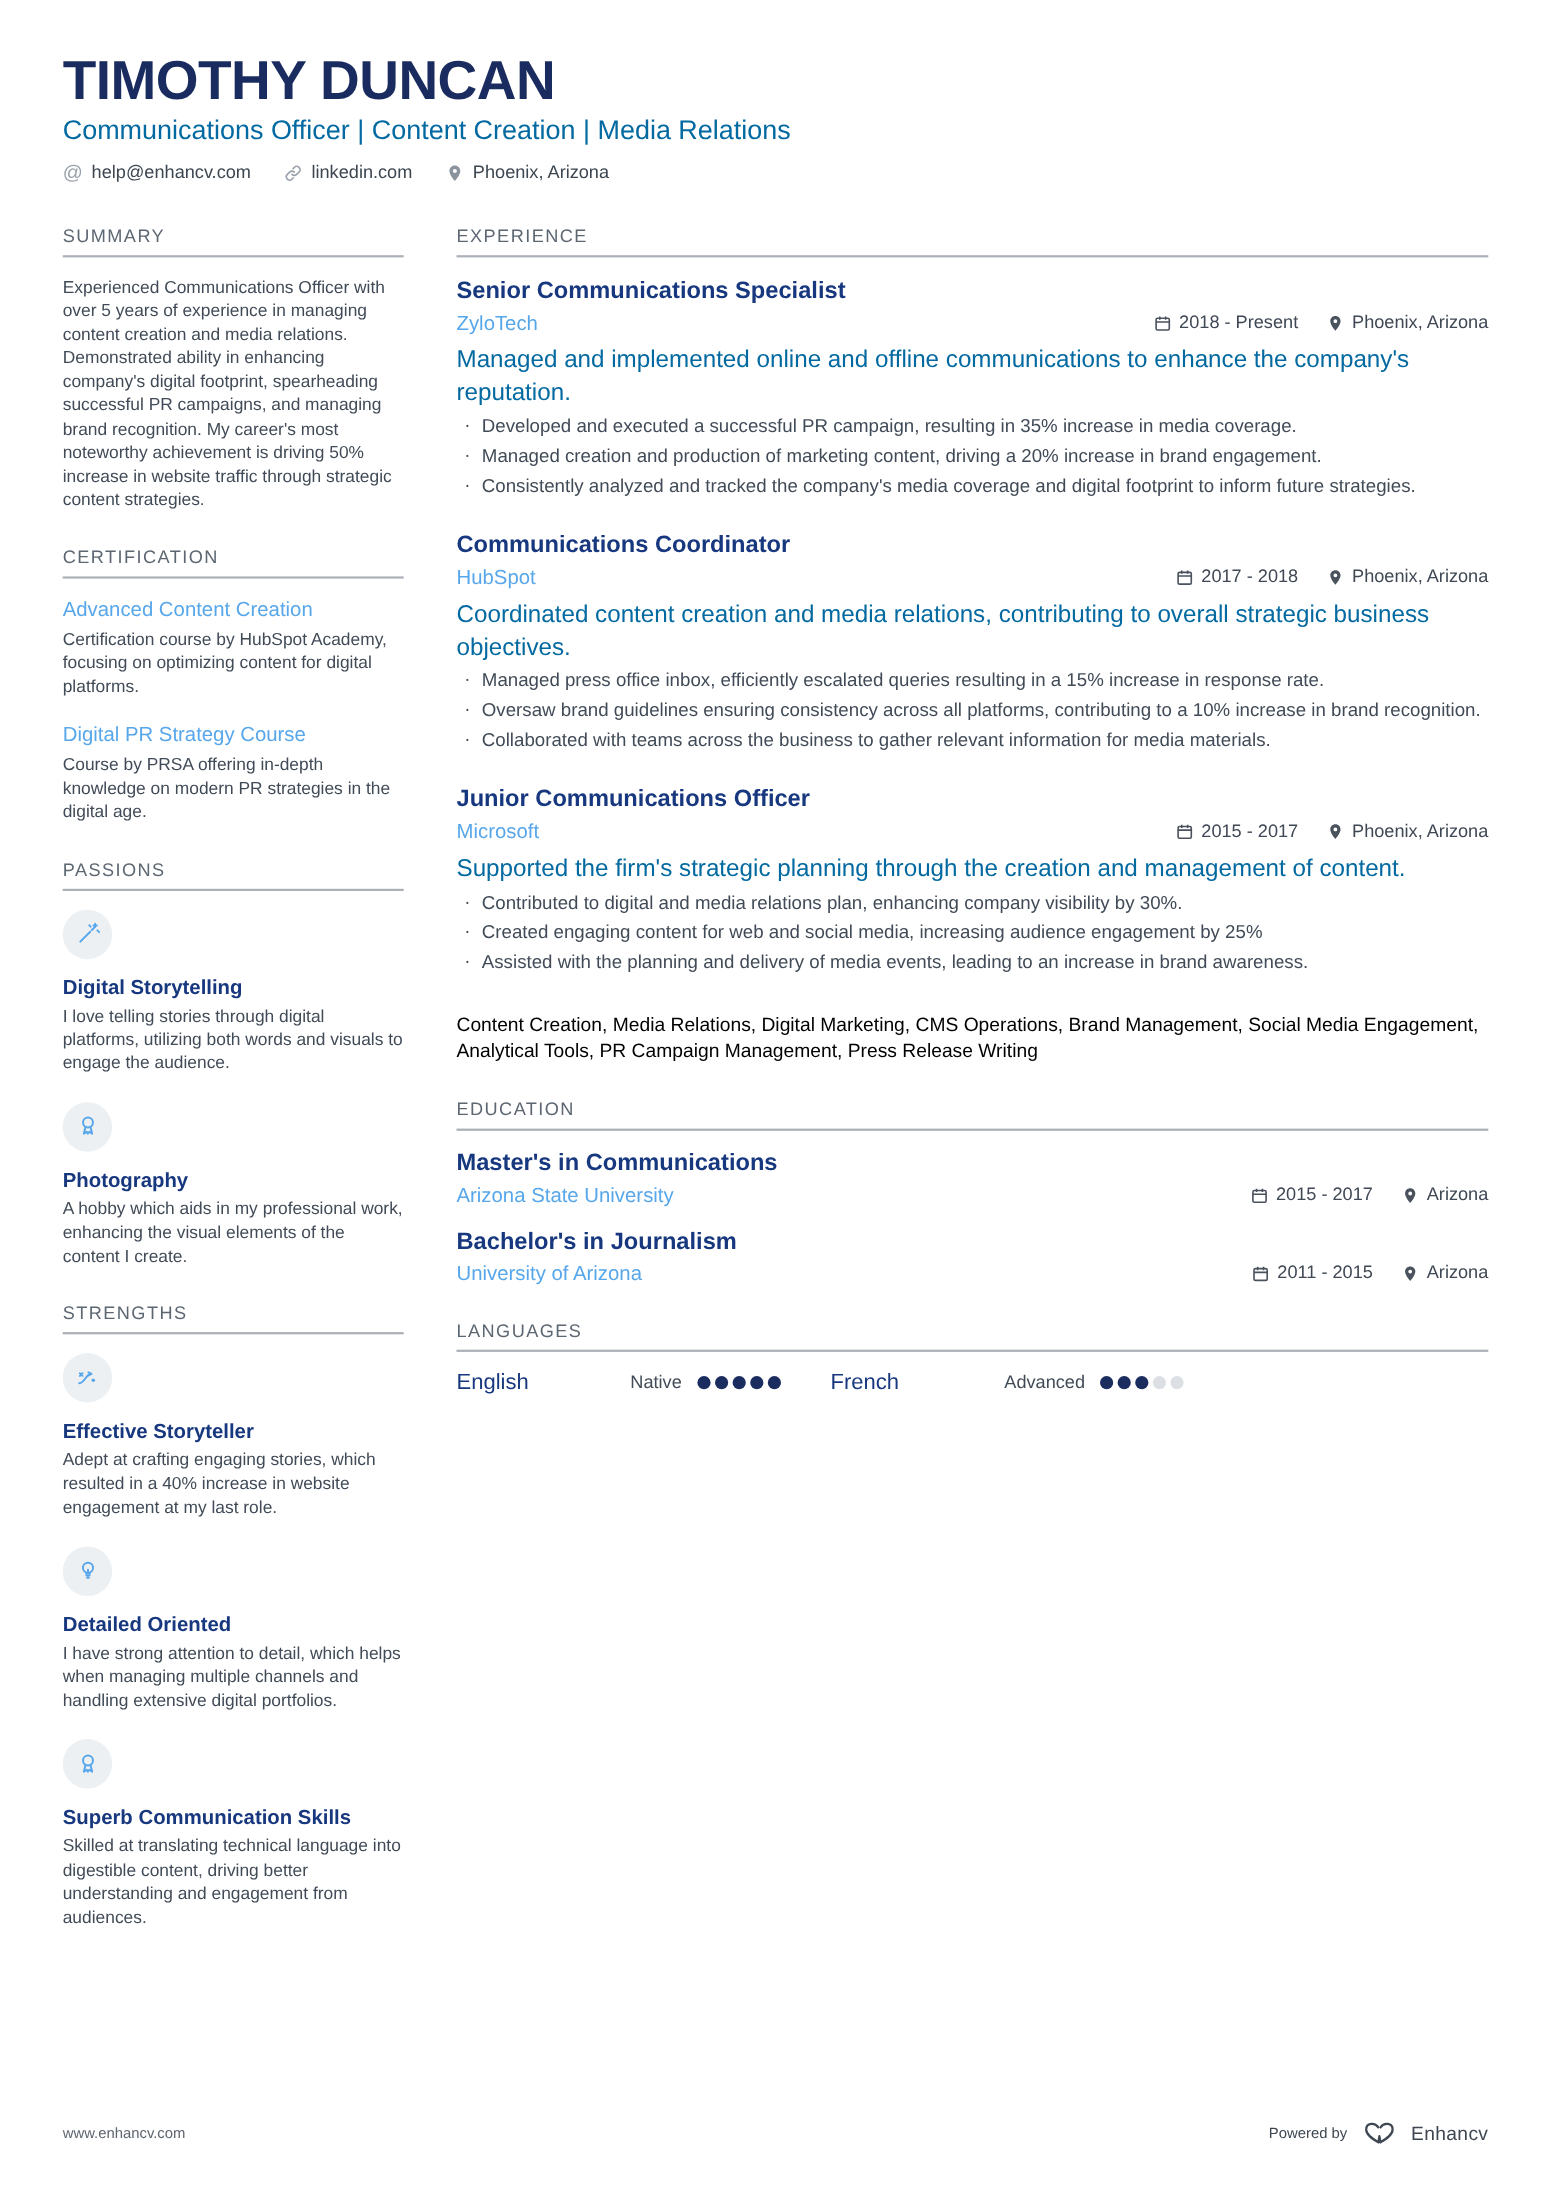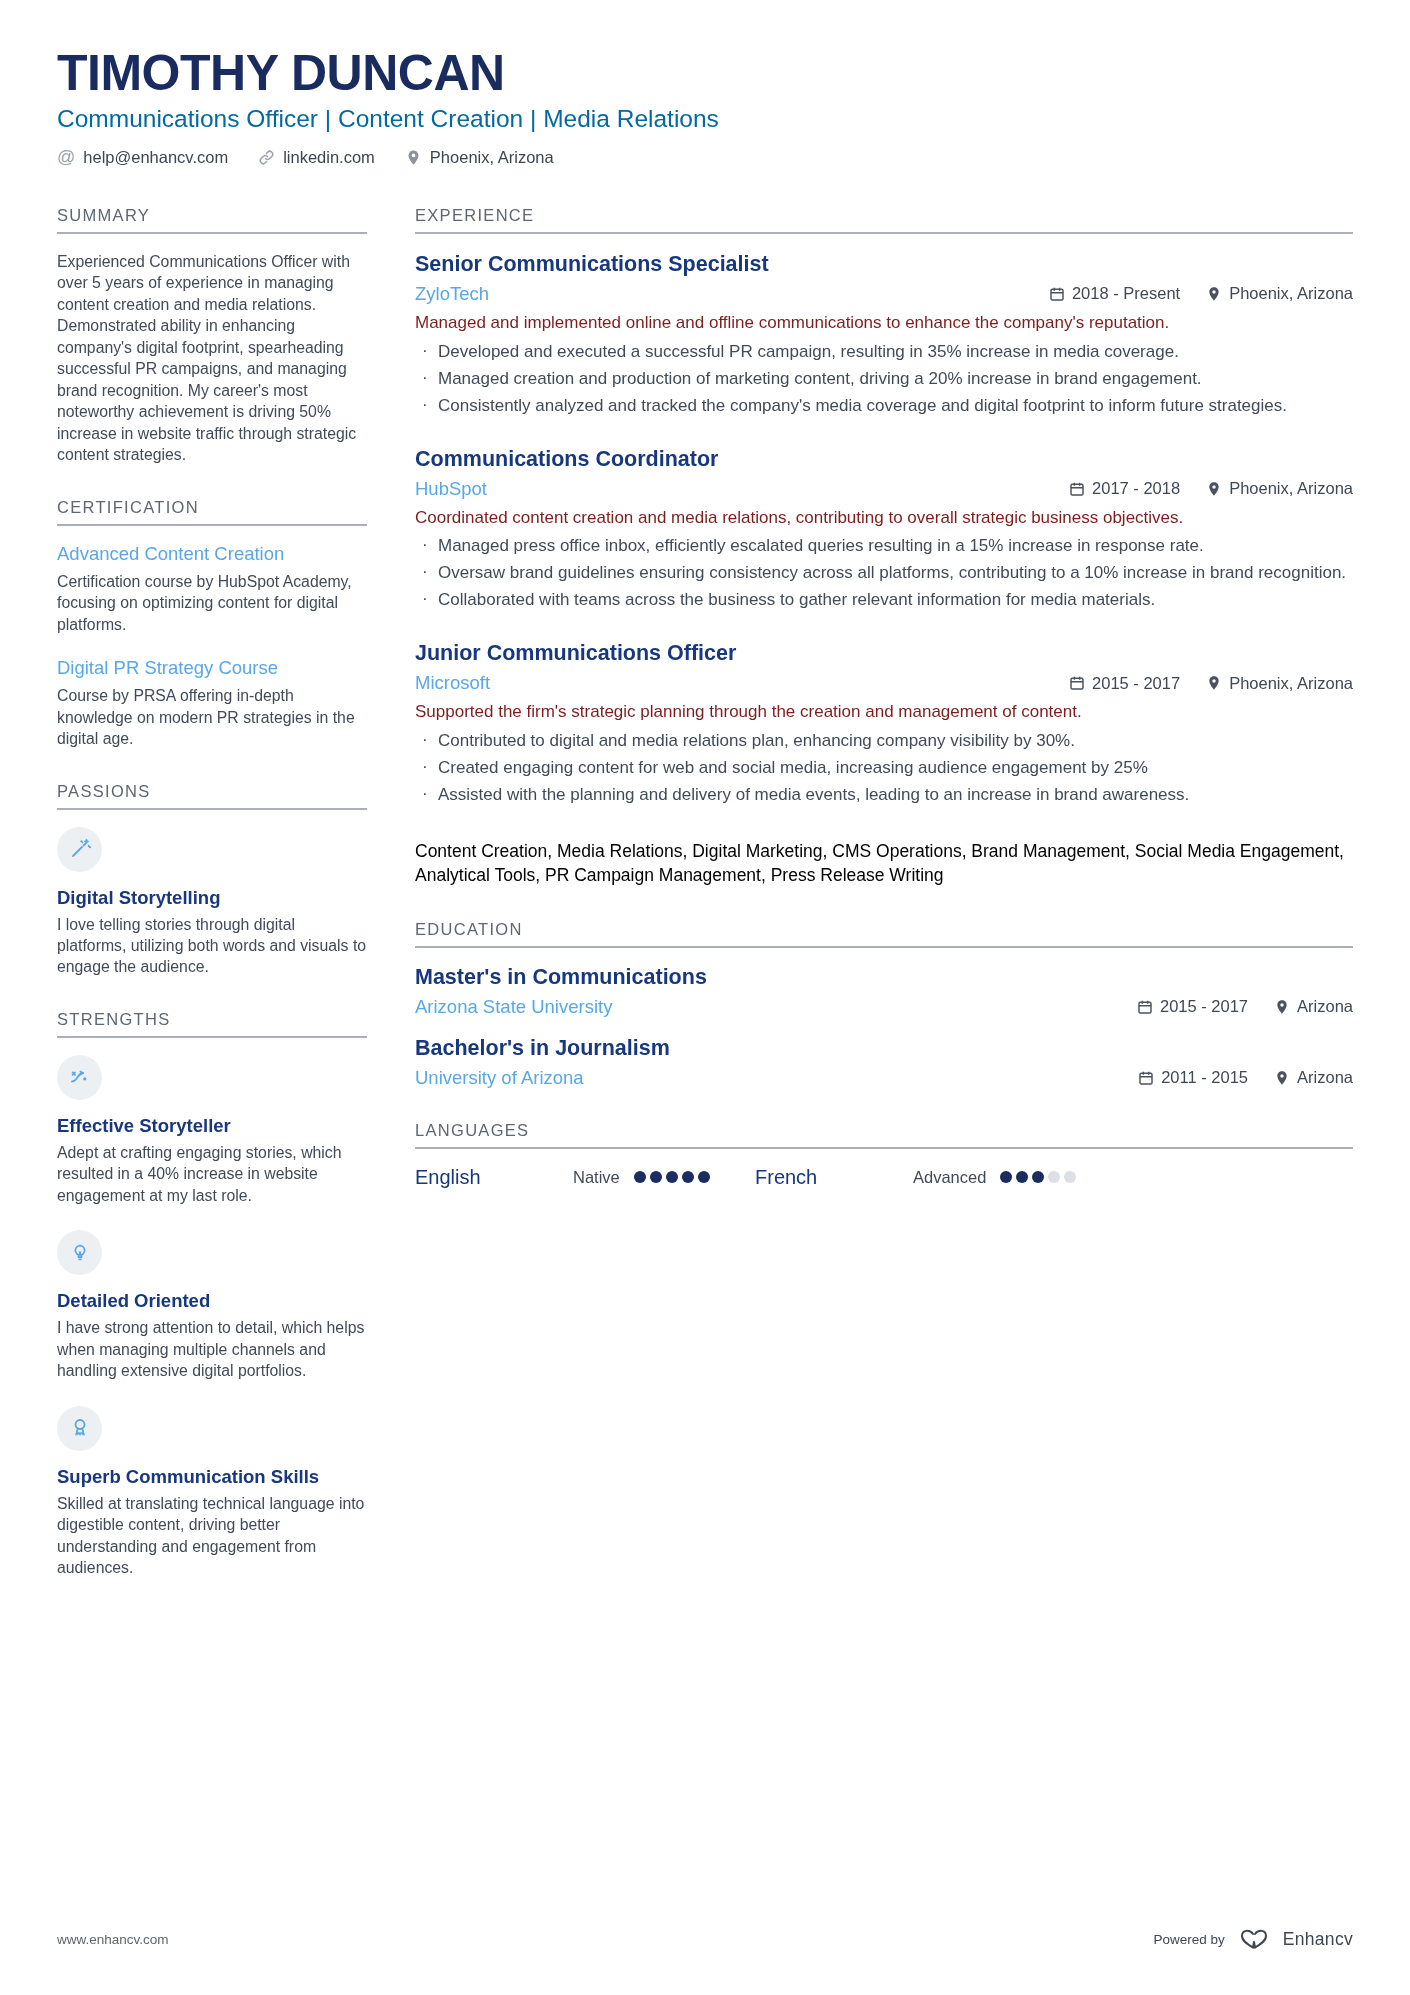--- a/index.html
+++ b/index.html
@@ -40,21 +40,21 @@
   .ptitle { font-size:18.5px; color:#17377e; font-weight:600; margin-bottom:5px; }
   .pdesc { font-size:15.8px; color:#414b57; line-height:1.36; }
   
   .job { margin-bottom:28px; }
   .job-title { font-size:21.5px; color:#17377e; font-weight:600; line-height:1.25; }
   .job-row { display:flex; justify-content:space-between; align-items:center; margin-top:5px; margin-bottom:7px;gap:36px; }
   .company { font-size:18.5px; color:#57a7ea; font-weight:400; }
   .meta { display:flex; align-items:center; gap:26px; }
   .meta-item { display:flex; align-items:center; gap:7px; font-size:16.5px; color:#3f4854; }
   .mi { width:16px; height:16px; display:block; }
-  .job-summary { font-size:17px; color:#7f1d1d; line-height:1.35; margin-bottom:6px; }
+  .job-summary { font-size:22px; color:#0369a1; line-height:1.35; margin-bottom:6px; }
   .bullets { list-style:none; }
   .bullets li {
     position:relative; padding-left:23px; font-size:17px; color:#414b57;
     line-height:1.35; margin-bottom:4px;
   }
   .bullets li::before { content:"·"; position:absolute; left:7px; top:-1px; color:#414b57; }
   
   .skills-text { font-size:17.5px; color:#000000; line-height:1.4; }
   
   .edu-item { margin-bottom:18px; }
@@ -140,20 +140,32 @@
                 <path d="M15.5 8.5 l2.2-2.2"></path>
               <path d="M18.5 2.8v3M17 4.3h3M20.5 8.8l1.6 1.6M13.2 4.2l1.2 1.2"></path>
             </svg>
           </div>
           <div class="pbody">
             <div class="ptitle">Digital Storytelling</div>
             <div class="pdesc">I love telling stories through digital platforms, utilizing both words and visuals to engage the audience.</div>
           </div>
         </div>
 
+        <div class="pitem">
+          <div class="picon">
+            <svg viewBox="0 0 24 24" fill="none" stroke="#57a7ea" stroke-width="1.8" stroke-linecap="round" stroke-linejoin="round">
+              <circle cx="12" cy="8.5" r="4.5"></circle>
+              <path d="M9.8 12.4 8.2 18.6l2.7-1.7 1.1 1.7M14.2 12.4l1.6 6.2-2.7-1.7"></path>
+            </svg>
+          </div>
+          <div class="pbody">
+            <div class="ptitle">Photography</div>
+            <div class="pdesc">A hobby which aids in my professional work, enhancing the visual elements of the content I create.</div>
+          </div>
+        </div>
       </div>
 
       <div class="sec">
         <div class="sec-h">STRENGTHS</div>
 
         <div class="pitem">
           <div class="picon">
             <svg viewBox="0 0 24 24" fill="none" stroke="#57a7ea" stroke-width="1.8" stroke-linecap="round">
               <path d="M4 16.5c5.5 0 5.5-8.5 11-8.5"></path>
               <path d="M15 8l-2.6-1.4M15 8l-2.6 1.4"></path>

